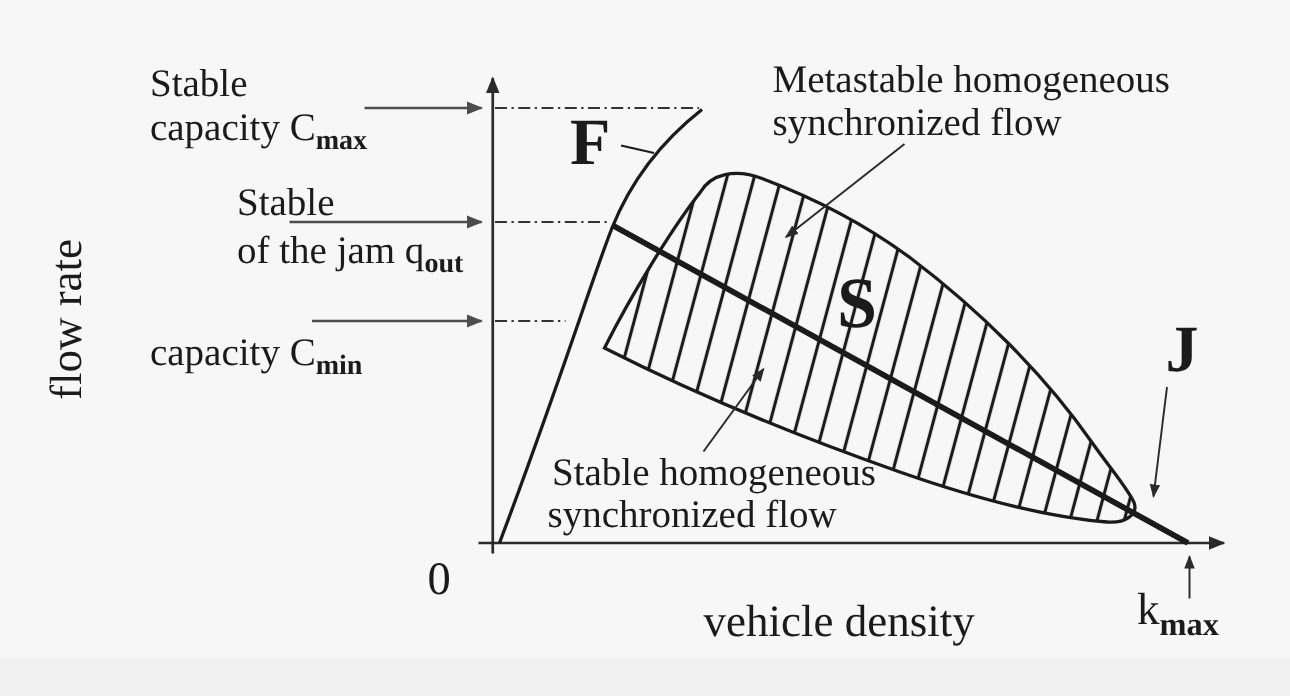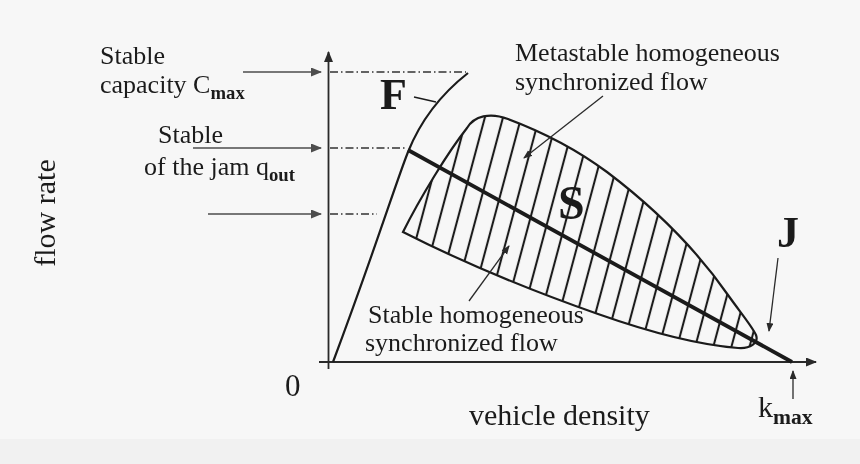--- a/index.html
+++ b/index.html
@@ -86,24 +86,27 @@
   </svg>
 
   <div class="yaxis-label">flow rate</div>
 
   <div class="txt f26" style="left:100px;top:42px;">Stable</div>
   <div class="txt f26" style="left:100px;top:71px;">
     <span>capacity C</span><sub>max</sub>
   </div>
 
   <div class="txt f26" style="left:158px;top:121px;">Stable</div>
-  <div class="txt f26" style="left:144px;top:153px;">
+  <div class="txt f26" style="left:158px;top:153px;">
     <span>of the jam q</span><sub>out</sub>
   </div>
 
+  <div class="txt f26" style="left:100px;top:221px;">
+    <span>capacity C</span><sub>min</sub>
+  </div>
 
   <div class="txt f26" style="left:515px;top:39px;">Metastable homogeneous</div>
   <div class="txt f26" style="left:515px;top:68px;">synchronized flow</div>
 
   <div class="txt f26" style="left:368px;top:301px;">Stable homogeneous</div>
   <div class="txt f26" style="left:365px;top:329px;">synchronized flow</div>
 
   <div class="txt big f44" style="left:380px;top:72px;">F</div>
   <div class="txt big f48" style="left:558px;top:178px;">S</div>
   <div class="txt big f44" style="left:777px;top:210px;">J</div>

